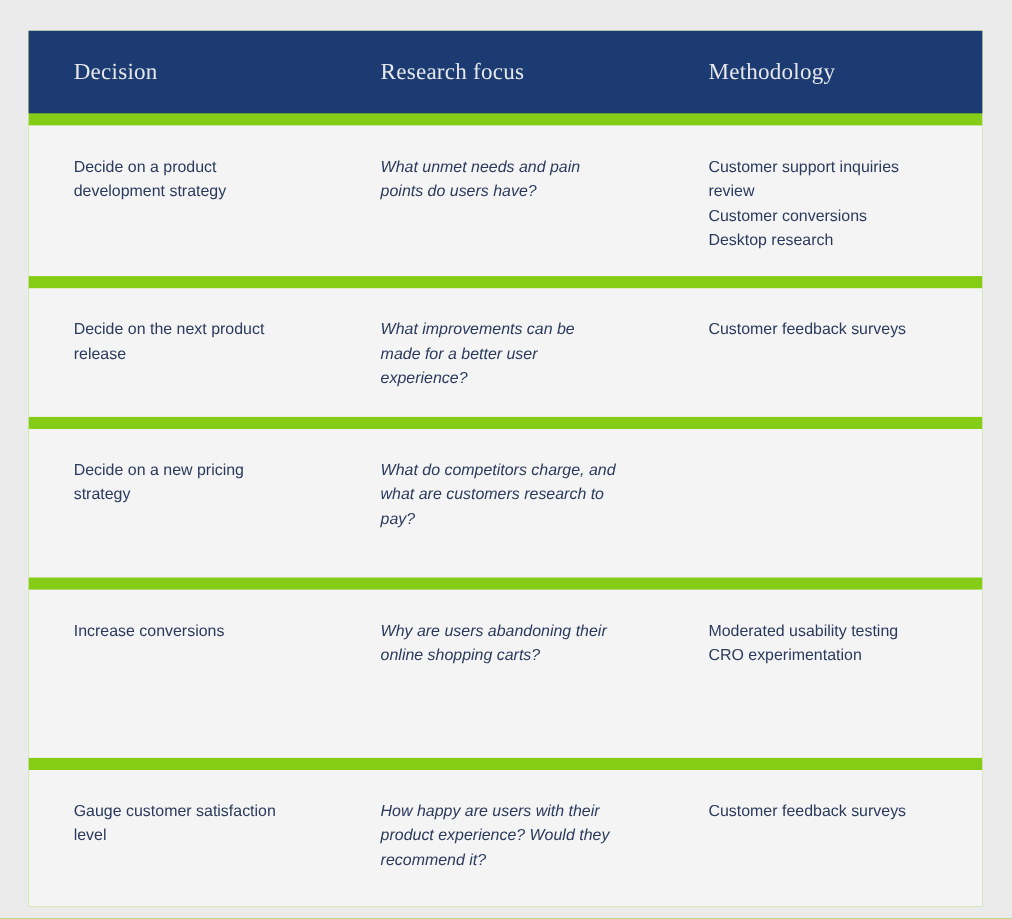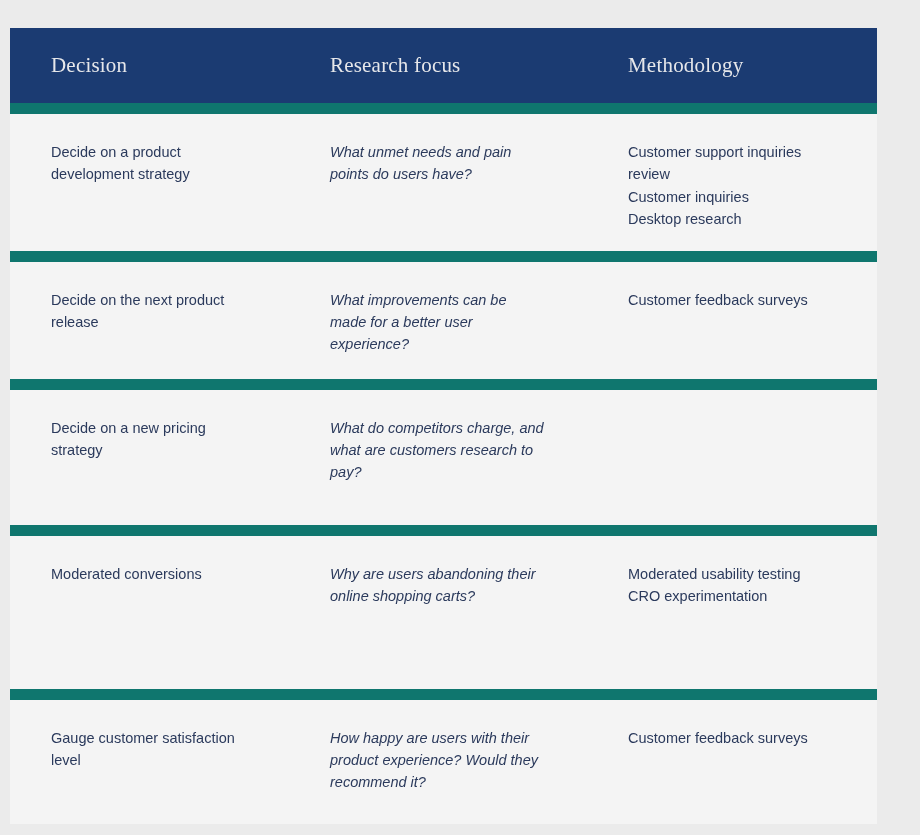--- a/index.html
+++ b/index.html
@@ -10,24 +10,24 @@
     width: 920px;
     height: 835px;
     background: #ebebeb;
     font-family: "Liberation Sans", sans-serif;
     -webkit-font-smoothing: antialiased;
     overflow: hidden;
   }
 
   .table-wrap {
     position: absolute;
-    left: 10px;
+    left: 26px;
     top: 28px;
     width: 867px;
-    background: #0f766e;
+    background: #84cc16;
   }
 
   
   .table-header {
     display: flex;
     background: #1b3b72;
     height: 75px;
     align-items: center;
   }
   .th {
@@ -92,21 +92,21 @@
     <div class="trow r1">
       <div class="td col-1">
         <div class="cell-text w1">Decide on a product development strategy</div>
       </div>
       <div class="td col-2">
         <div class="cell-text w2">What unmet needs and pain points do users have?</div>
       </div>
       <div class="td col-3">
         <div class="cell-text methods">
           <span class="m-item w3">Customer support inquiries review</span>
-          <span class="m-item w3">Customer inquiries</span>
+          <span class="m-item w3">Customer conversions</span>
           <span class="m-item w3">Desktop research</span>
         </div>
       </div>
     </div>
 
     <div class="trow r2">
       <div class="td col-1">
         <div class="cell-text w1">Decide on the next product release</div>
       </div>
       <div class="td col-2">
@@ -123,21 +123,21 @@
       <div class="td col-1">
         <div class="cell-text w1">Decide on a new pricing strategy</div>
       </div>
       <div class="td col-2">
         <div class="cell-text w2">What do competitors charge, and what are customers research to pay?</div>
       </div>
     </div>
 
     <div class="trow r4">
       <div class="td col-1">
-        <div class="cell-text w1">Moderated conversions</div>
+        <div class="cell-text w1">Increase conversions</div>
       </div>
       <div class="td col-2">
         <div class="cell-text w2">Why are users abandoning their online shopping carts?</div>
       </div>
       <div class="td col-3">
         <div class="cell-text methods">
           <span class="m-item w3">Moderated usability testing</span>
           <span class="m-item w3">CRO experimentation</span>
         </div>
       </div>

